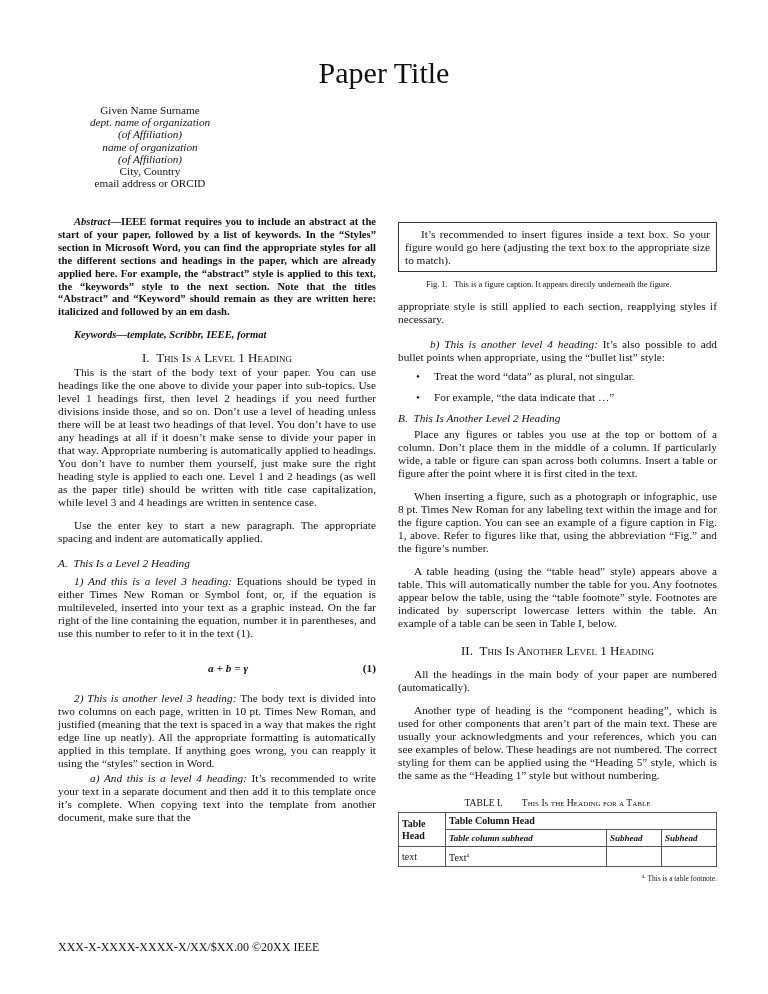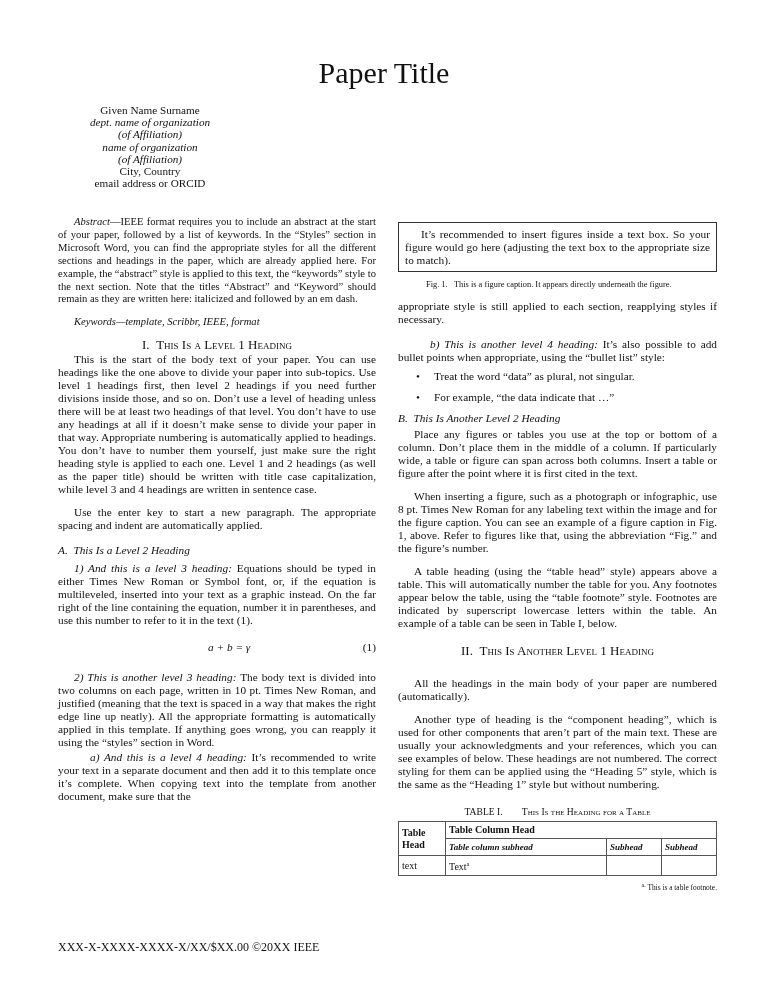--- a/index.html
+++ b/index.html
@@ -8,21 +8,21 @@
   .abs { position:absolute; }
   .title { left:0; width:768px; top:56px; text-align:center; font-size:30px; line-height:34px; }
   .author { left:70px; width:160px; top:104px; text-align:center; font-size:11.2px; line-height:12.2px; }
   .author .it { font-style:italic; }
   .col { font-size:11.3px; line-height:13px; text-align:justify; }
   .colL { left:58px; width:318px; }
   .colR { left:398px; width:319px; }
   p { margin:0; }
   .ind { text-indent:16px; }
   .ind2 { text-indent:32px; }
-  .bold { font-weight:normal; }
+  .bold { font-weight:bold; }
   .it { font-style:italic; }
   .sc { font-variant:small-caps; }
   .h1 { text-align:center; font-size:13px; }
   .h2 { font-style:italic; }
   .eq { position:relative; height:14px; }
   .eq .expr { position:absolute; left:150px; font-style:italic; }
   .eq .num { position:absolute; right:0; }
   .figbox { border:1.5px solid #333; padding:5px 6px 4px 6px; }
   .caption { font-size:8.4px; line-height:10px; }
   ul.bul { margin:0; padding:0; list-style:none; }
@@ -58,21 +58,21 @@
 
   <p class="h1" style="margin-top:10px;"><span>I.</span>&nbsp;&nbsp;<span class="sc">This Is a Level 1 Heading</span></p>
 
   <p class="ind" style="margin-top:2px;">This is the start of the body text of your paper. You can use headings like the one above to divide your paper into sub-topics. Use level 1 headings first, then level 2 headings if you need further divisions inside those, and so on. Don’t use a level of heading unless there will be at least two headings of that level. You don’t have to use any headings at all if it doesn’t make sense to divide your paper in that way. Appropriate numbering is automatically applied to headings. You don’t have to number them yourself, just make sure the right heading style is applied to each one. Level 1 and 2 headings (as well as the paper title) should be written with title case capitalization, while level 3 and 4 headings are written in sentence case.</p>
   <p class="ind" style="margin-top:10px;">Use the enter key to start a new paragraph. The appropriate spacing and indent are automatically applied.</p>
 
   <p class="h2" style="margin-top:12px;"><span>A.</span>&nbsp;&nbsp;<span>This Is a Level 2 Heading</span></p>
 
   <p class="ind" style="margin-top:5px;"><span class="it">1) And this is a level 3 heading:</span><span> Equations should be typed in either Times New Roman or Symbol font, or, if the equation is multileveled, inserted into your text as a graphic instead. On the far right of the line containing the equation, number it in parentheses, and use this number to refer to it in the text (1).</span></p>
 
-  <div class="eq" style="margin-top:14px;">
+  <div class="eq" style="margin-top:22px;font-weight:bold;">
     <span class="expr">a + b  = γ</span>
     <span class="num">(1)</span>
   </div>
 
   <p class="ind" style="margin-top:16px;"><span class="it">2) This is another level 3 heading:</span><span> The body text is divided into two columns on each page, written in 10 pt. Times New Roman, and justified (meaning that the text is spaced in a way that makes the right edge line up neatly). All the appropriate formatting is automatically applied in this template. If anything goes wrong, you can reapply it using the “styles” section in Word.</span></p>
 
   <p class="ind2" style="margin-top:2px;"><span class="it">a) And this is a level 4 heading:</span><span> It’s recommended to write your text in a separate document and then add it to this template once it’s complete. When copying text into the template from another document, make sure that the</span></p>
 </div>
 
 <div class="abs col colR" style="top:222px;">
@@ -89,21 +89,21 @@
     <li>Treat the word “data” as plural, not singular.</li>
     <li>For example, “the data indicate that …”</li>
   </ul>
 
   <p class="h2" style="margin-top:2px;"><span>B.</span>&nbsp;&nbsp;<span>This Is Another Level 2 Heading</span></p>
   <p class="ind" style="margin-top:3px;">Place any figures or tables you use at the top or bottom of a column. Don’t place them in the middle of a column. If particularly wide, a table or figure can span across both columns. Insert a table or figure after the point where it is first cited in the text.</p>
   <p class="ind" style="margin-top:10px;">When inserting a figure, such as a photograph or infographic, use 8 pt. Times New Roman for any labeling text within the image and for the figure caption. You can see an example of a figure caption in Fig. 1, above. Refer to figures like that, using the abbreviation “Fig.” and the figure’s number.</p>
   <p class="ind" style="margin-top:10px;">A table heading (using the “table head” style) appears above a table. This will automatically number the table for you. Any footnotes appear below the table, using the “table footnote” style. Footnotes are indicated by superscript lowercase letters within the table. An example of a table can be seen in Table I, below.</p>
 
   <p class="h1" style="margin-top:14px;"><span>II.</span>&nbsp;&nbsp;<span class="sc">This Is Another Level 1 Heading</span></p>
-  <p class="ind" style="margin-top:20px;">All the headings in the main body of your paper are numbered (automatically).</p>
+  <p class="ind" style="margin-top:11px;">All the headings in the main body of your paper are numbered (automatically).</p>
   <p class="ind" style="margin-top:10px;">Another type of heading is the “component heading”, which is used for other components  that aren’t part of the main text. These are usually your acknowledgments and your references, which you can see examples of below. These headings are not numbered. The correct styling for them can be applied using the “Heading 5” style, which is the same as the “Heading 1” style but without numbering.</p>
 
   <p class="tcap" style="margin-top:14px;"><span>TABLE I.</span>&nbsp;&nbsp;&nbsp;&nbsp;&nbsp;&nbsp;&nbsp;&nbsp;<span class="sc">This Is the Heading for a Table</span></p>
 
   <table class="tbl" style="margin-top:3px;">
     <tbody>
         <tr>
       <th rowspan="2" style="width:40px;">Table Head</th>
       <th colspan="3">Table Column Head</th>
     </tr>

